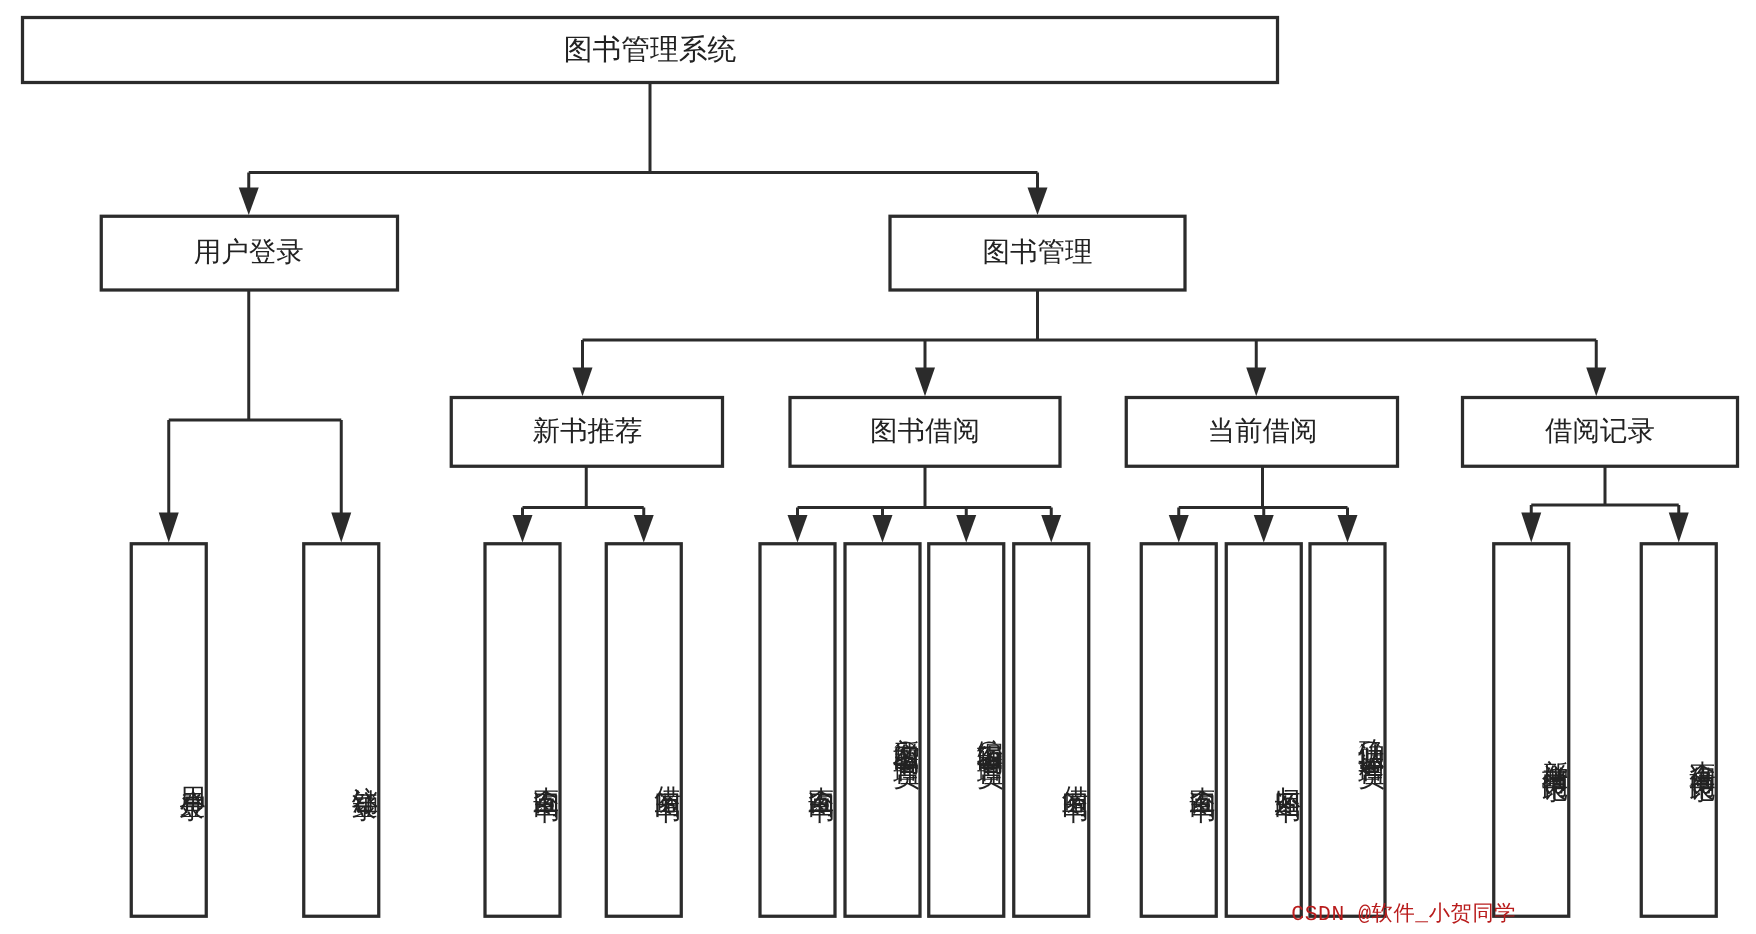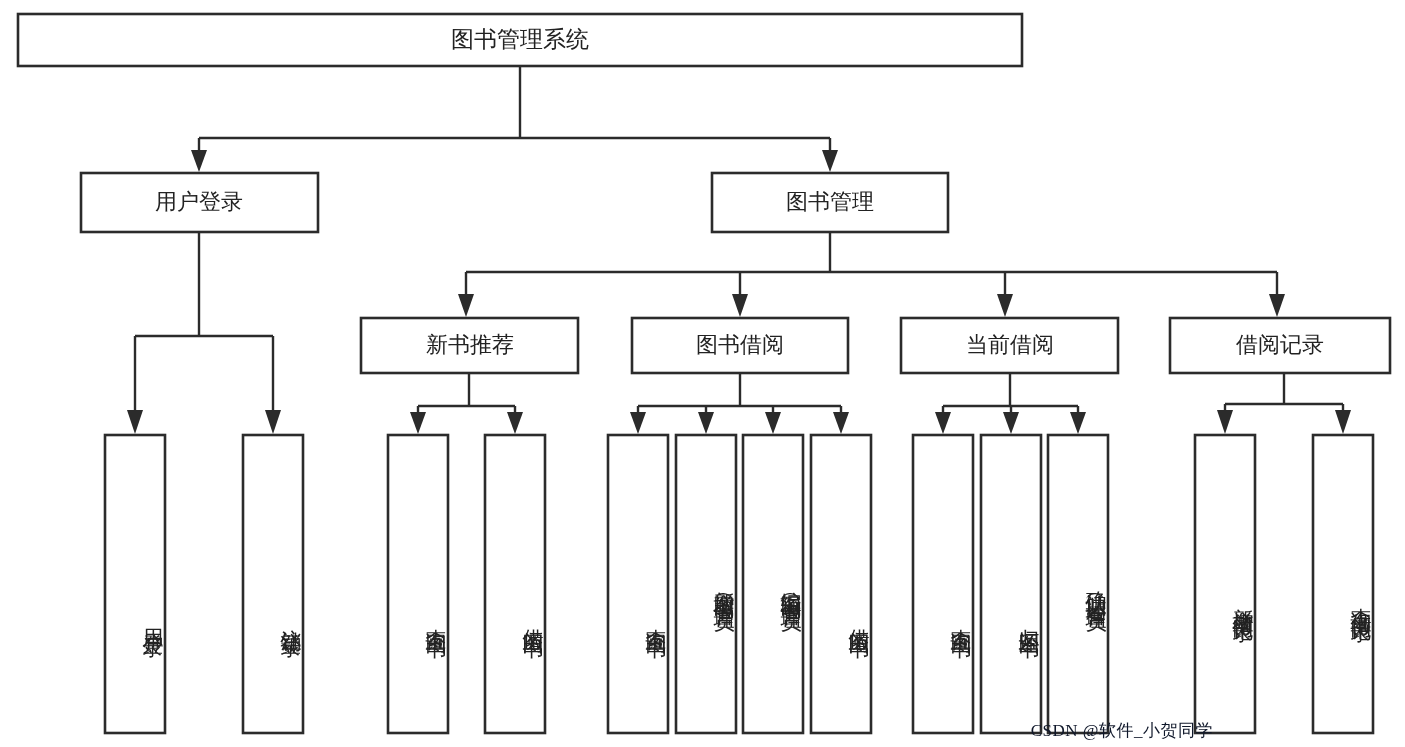--- a/index.html
+++ b/index.html
@@ -70,23 +70,23 @@
     white-space: nowrap;
     display: flex;
     align-items: flex-start;
     justify-content: center;
     pointer-events: none;
   }
   .watermark {
     position: absolute;
     right: 10px;
     bottom: 5px;
-    font-family: Liberation Serif, serif;
+    font-family: Liberation Mono, monospace;
     font-size: 17px;
-    color: #0f172a;
+    color: #b91c1c;
     letter-spacing: 0.5px;
     white-space: nowrap;
   }
 </style>
 </head>
 <body>
 
 <div id="diagram-root">
 
   <svg id="flowchart" viewBox="0 0 1405 747">

